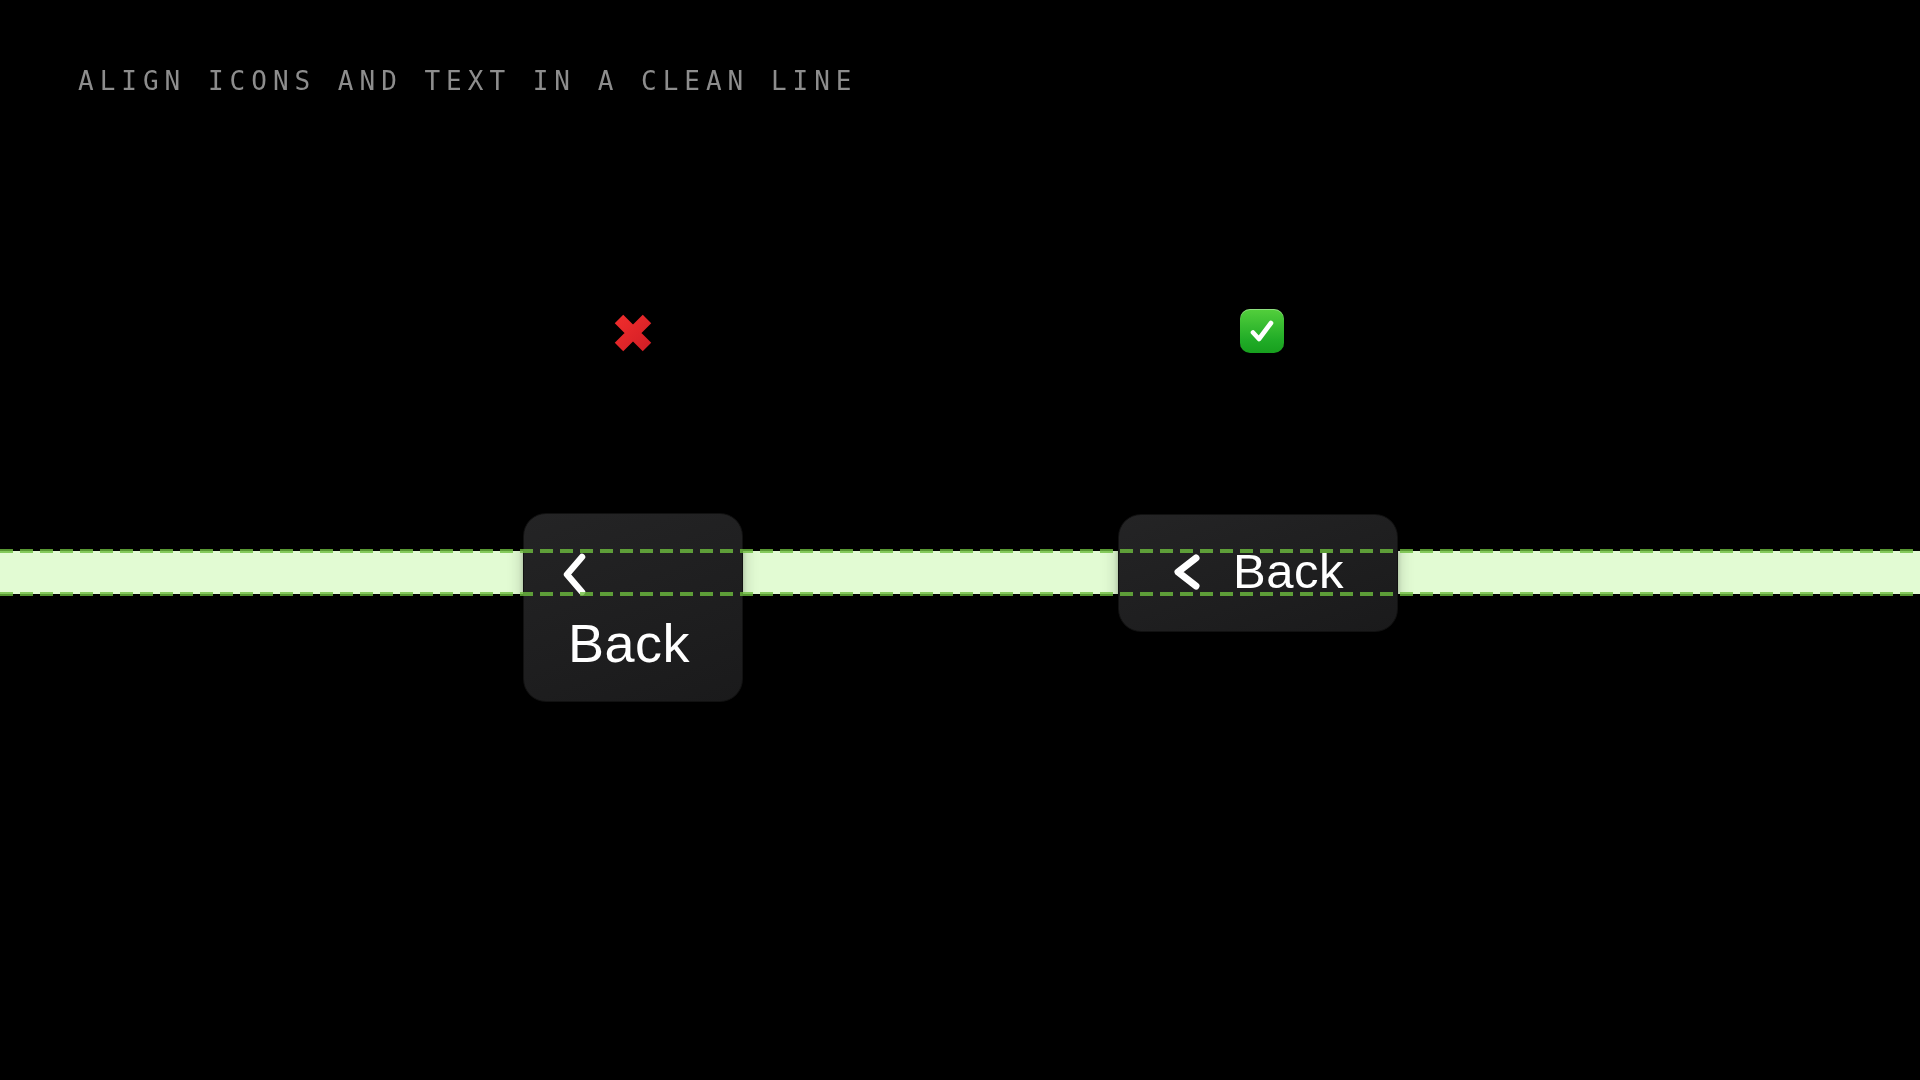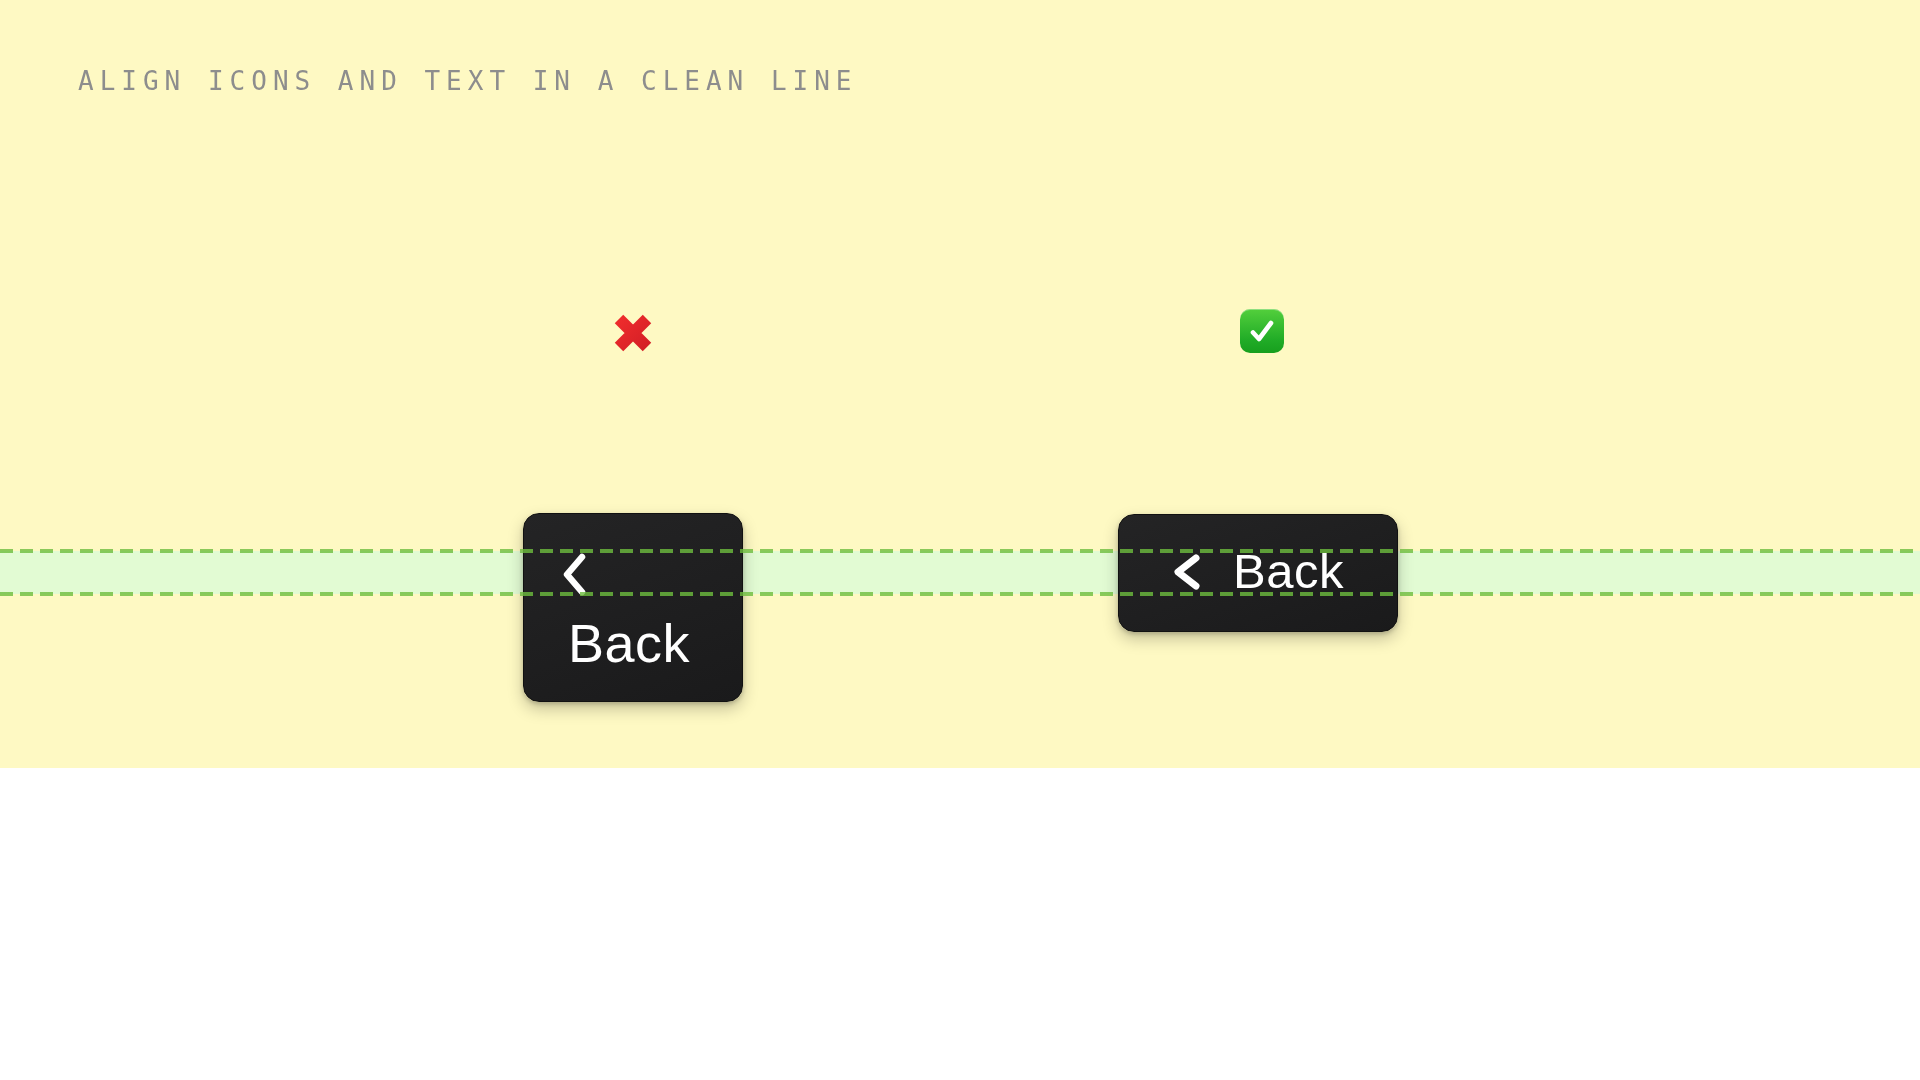--- a/index.html
+++ b/index.html
@@ -1,22 +1,22 @@
 <!DOCTYPE html>
 <html><head>
 <meta charset="utf-8">
 <style>
   html, body { margin: 0; padding: 0; }
   body { font-family: "Liberation Sans", sans-serif; }
 
   .canvas {
     position: relative;
     width: 1920px;
-    height: 768px;
-    background: #fef9c3;
+    height: 1080px;
+    background: #000000;
     overflow: hidden;
   }
 
   .page-title {
     position: absolute;
     left: 78px;
     top: 66px;
     font-family: "DejaVu Sans Mono", monospace;
     font-size: 26px;
     font-weight: 500;
@@ -60,21 +60,21 @@
     border-radius: 10px;
     background: linear-gradient(180deg, #53cf3c 0%, #21ac27 70%, #179f1e 100%);
     display: flex; align-items: center; justify-content: center;
     box-shadow: inset 0 1px 0 rgba(255,255,255,0.35);
   }
 
   .ui-button {
     position: absolute;
     background: linear-gradient(160deg, #242425 0%, #1a1a1b 100%);
     border: 1px solid #111;
-    border-radius: 16px;
+    border-radius: 23px;
     box-sizing: border-box;
     box-shadow: 0 7px 16px rgba(0,0,0,0.22), 0 2px 4px rgba(0,0,0,0.18);
     z-index: 2;
     color: #ffffff;
     cursor: pointer;
   }
 
   
   .ui-button.bad {
     left: 523px; top: 513px;

